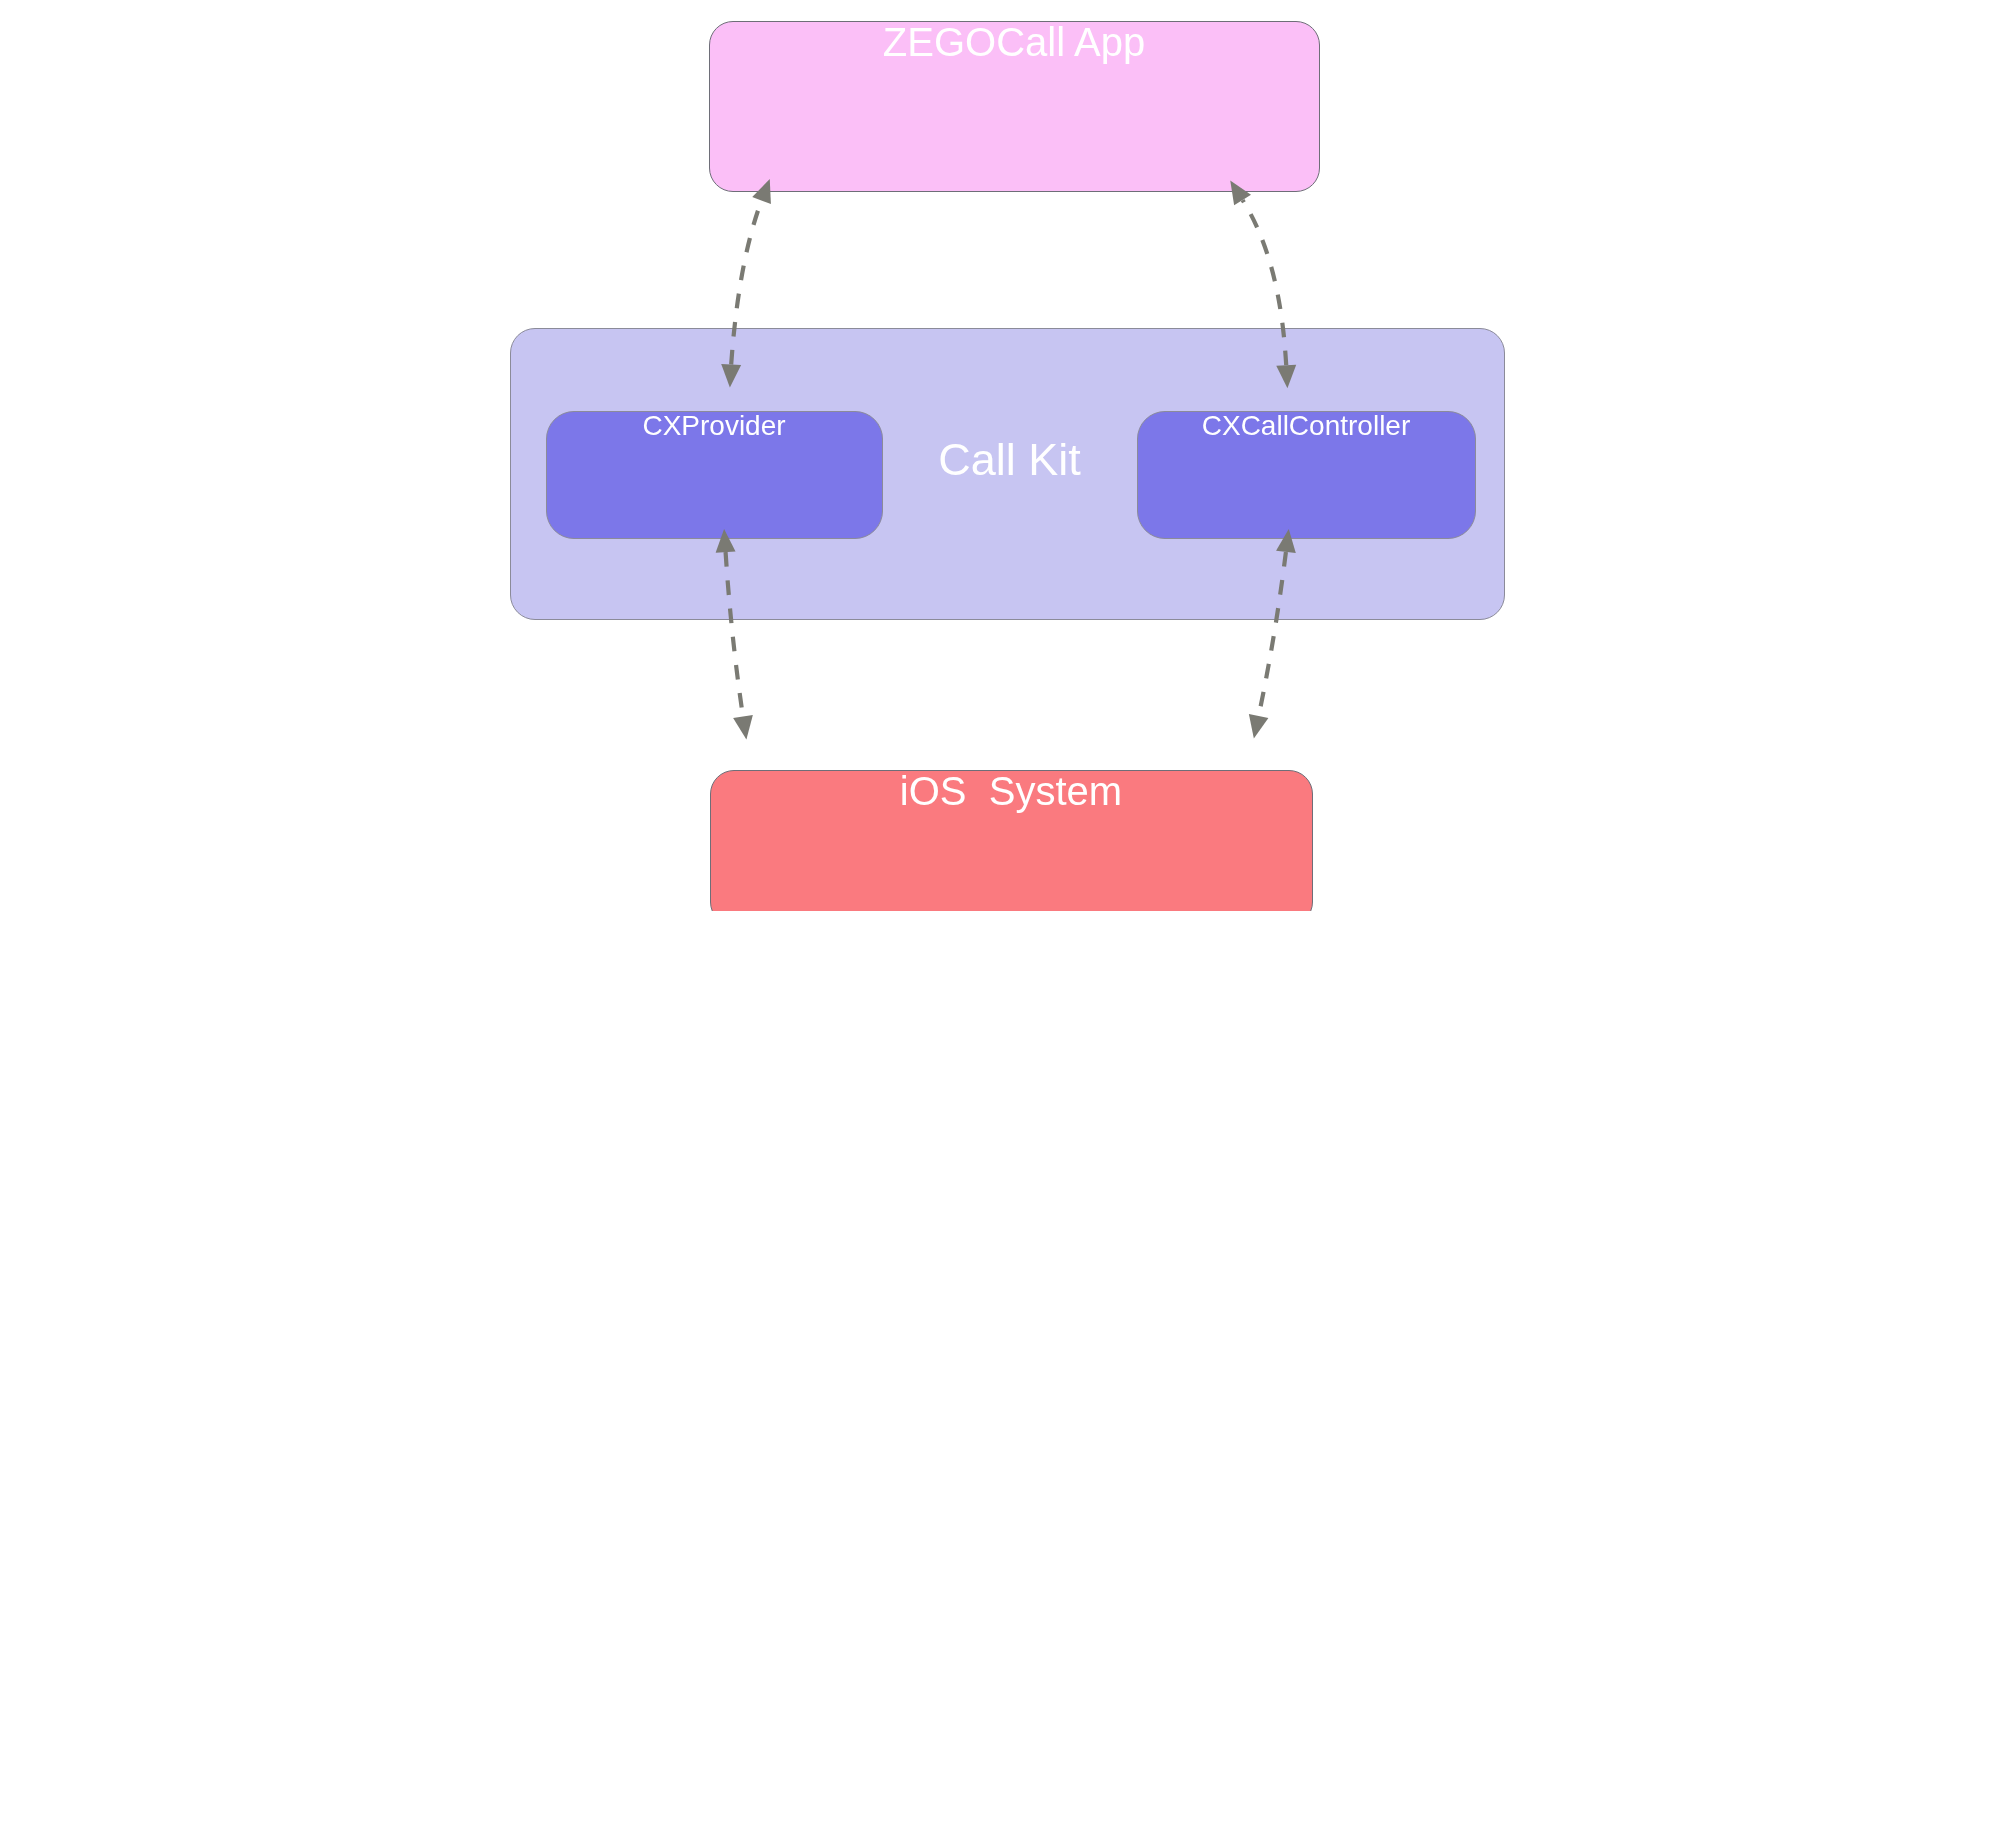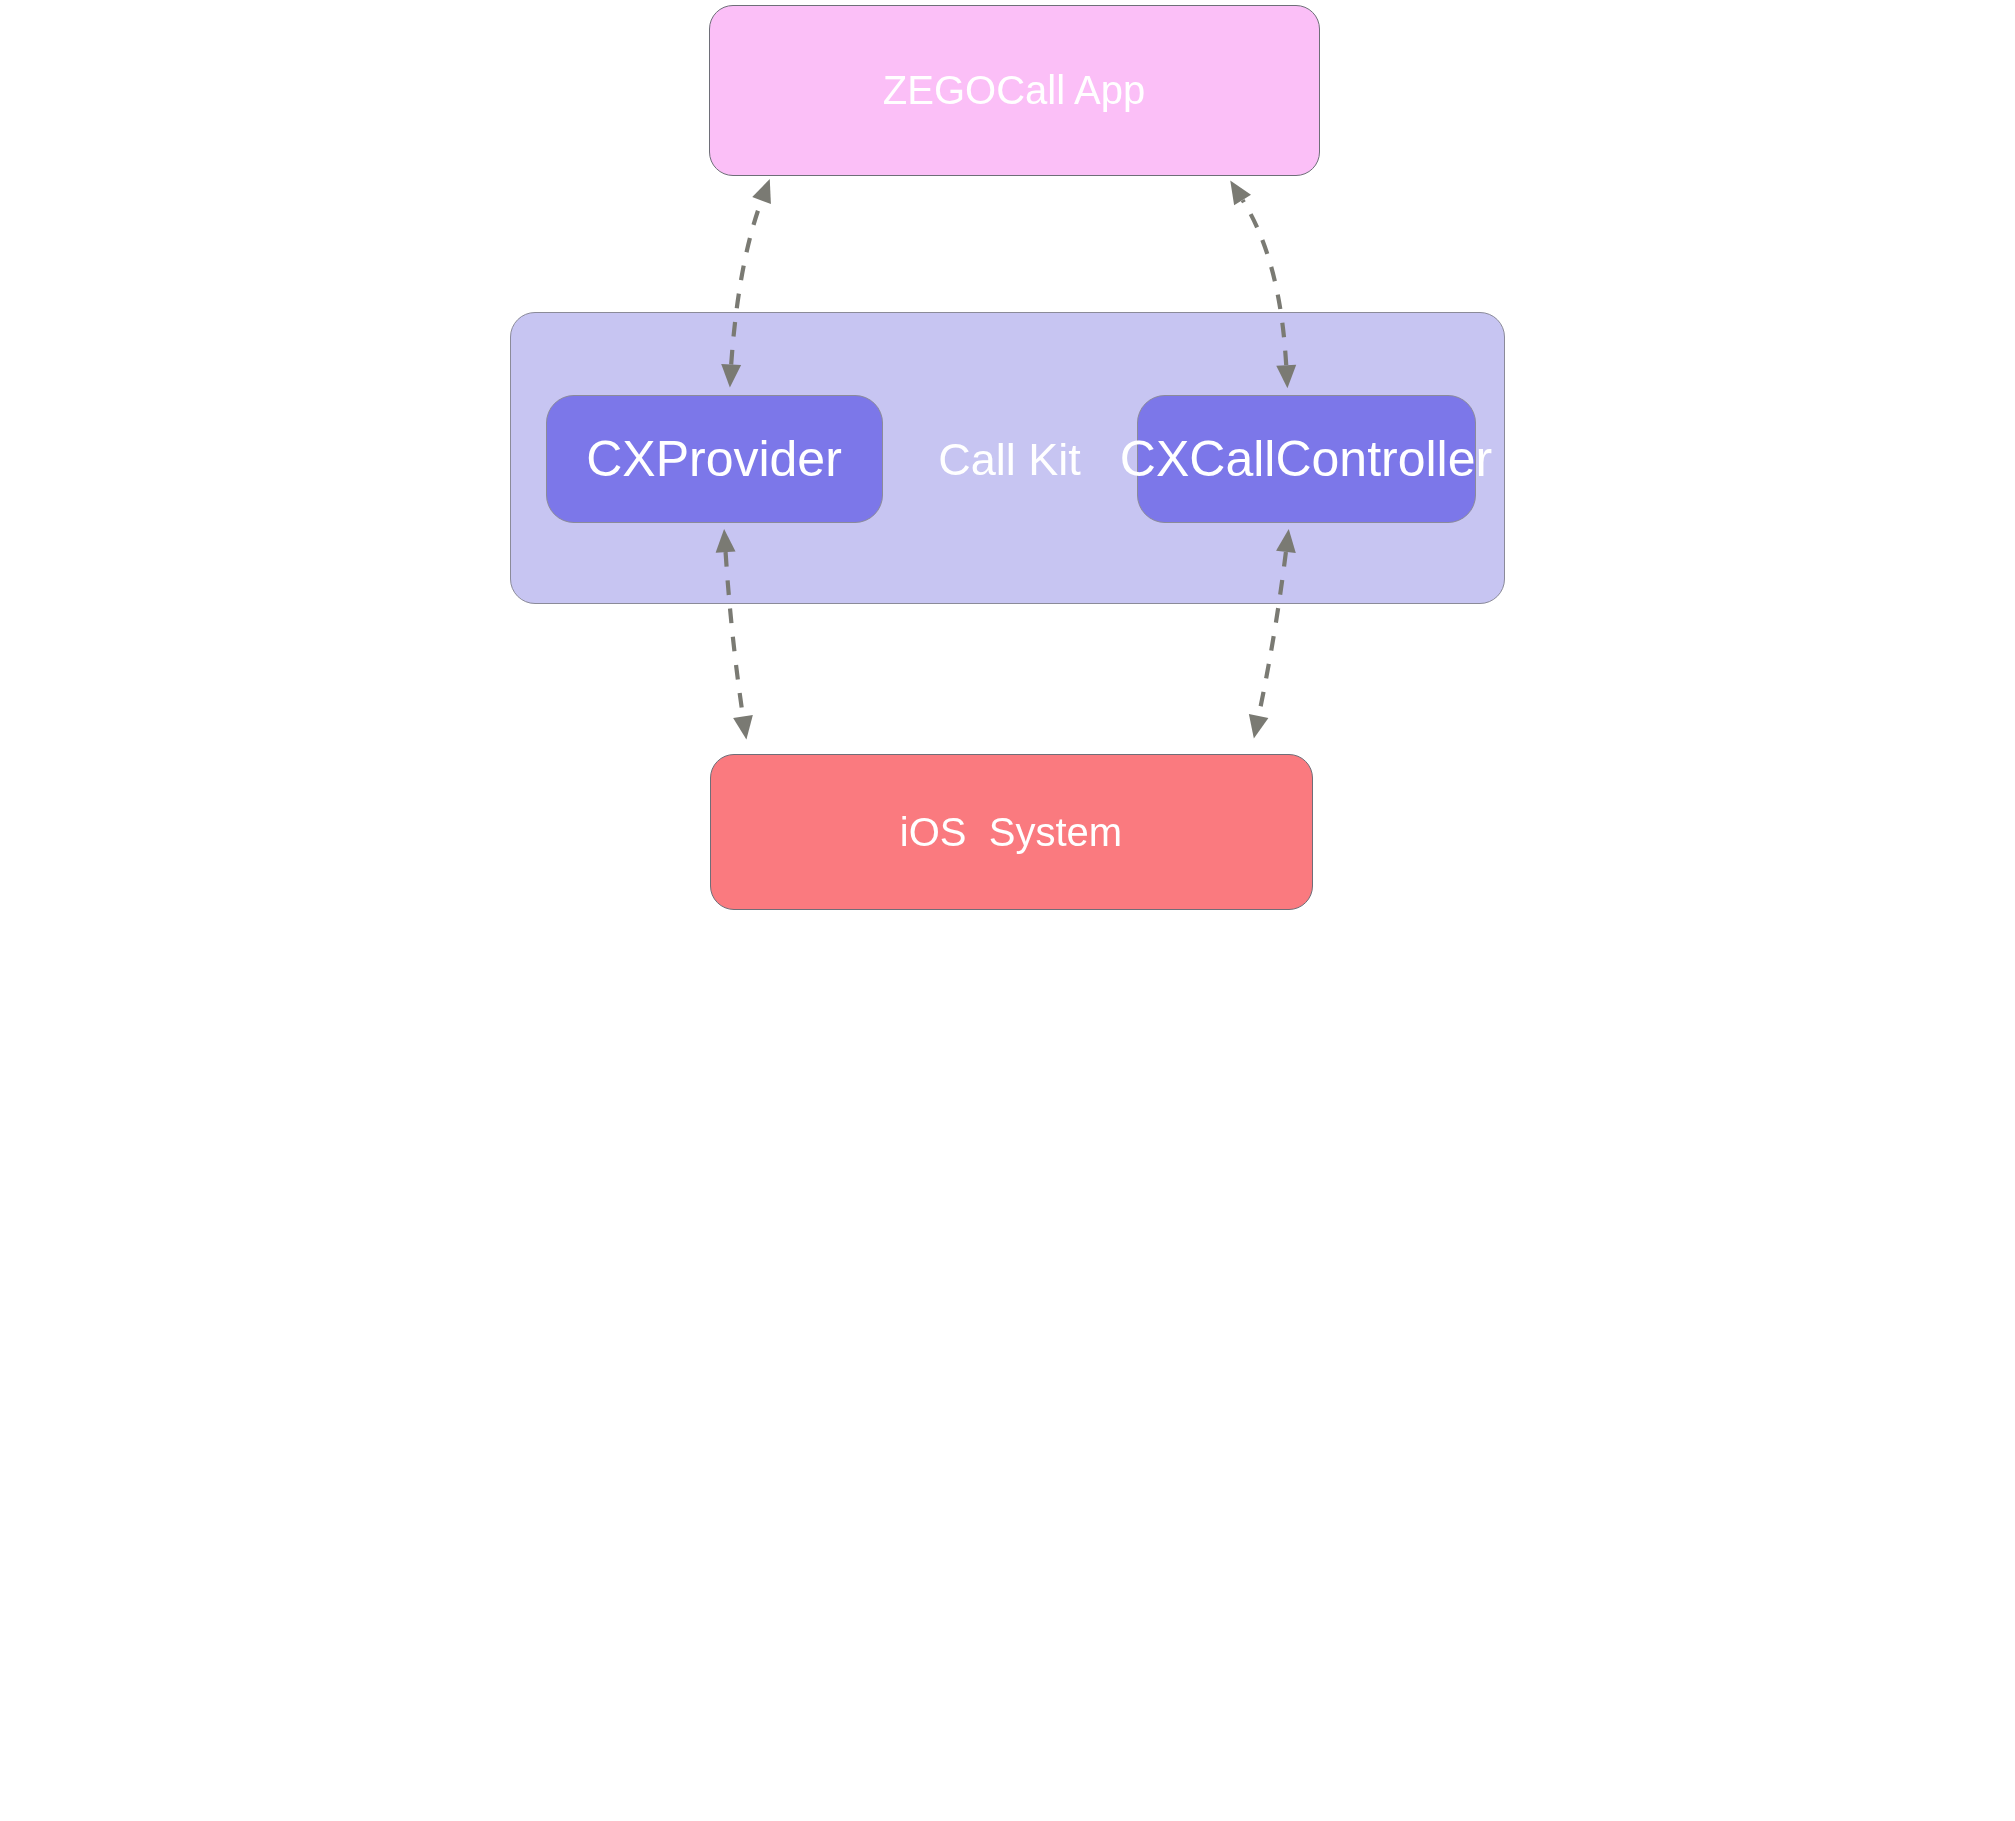--- a/index.html
+++ b/index.html
@@ -12,23 +12,24 @@
     position: relative;
     width: 1008px;
     height: 911px;
     margin: 0 auto;
     background: #ffffff;
     overflow: hidden;
   }
   .node {
     position: absolute;
     display: flex;
-    align-items: center;
+    align-items: flex-start;
     justify-content: center;
     box-sizing: border-box;
+    margin-top: 16px;
   }
   .label {
     color: #ffffff;
     white-space: pre;
     line-height: 1;
     user-select: none;
   }
   
   .node-app {
     left: 205px; top: 4.7px;
@@ -59,21 +60,21 @@
     border-radius: 28px;
     border: 1.6px solid #8b8b99;
   }
   .node-cxcallcontroller {
     left: 633px; top: 395px;
     width: 339px; height: 128px;
     border-radius: 28px;
     border: 1.6px solid #8b8b99;
   }
   .node-cxprovider .label,
-  .node-cxcallcontroller .label { font-size: 50px; }
+  .node-cxcallcontroller .label { font-size: 28px; }
 
   
   .node-ios {
     left: 206px; top: 754px;
     width: 603px; height: 156px;
     border-radius: 24px;
     border: 1px solid #6e6e78;
   }
   .node-ios .label { font-size: 40px; }
 

